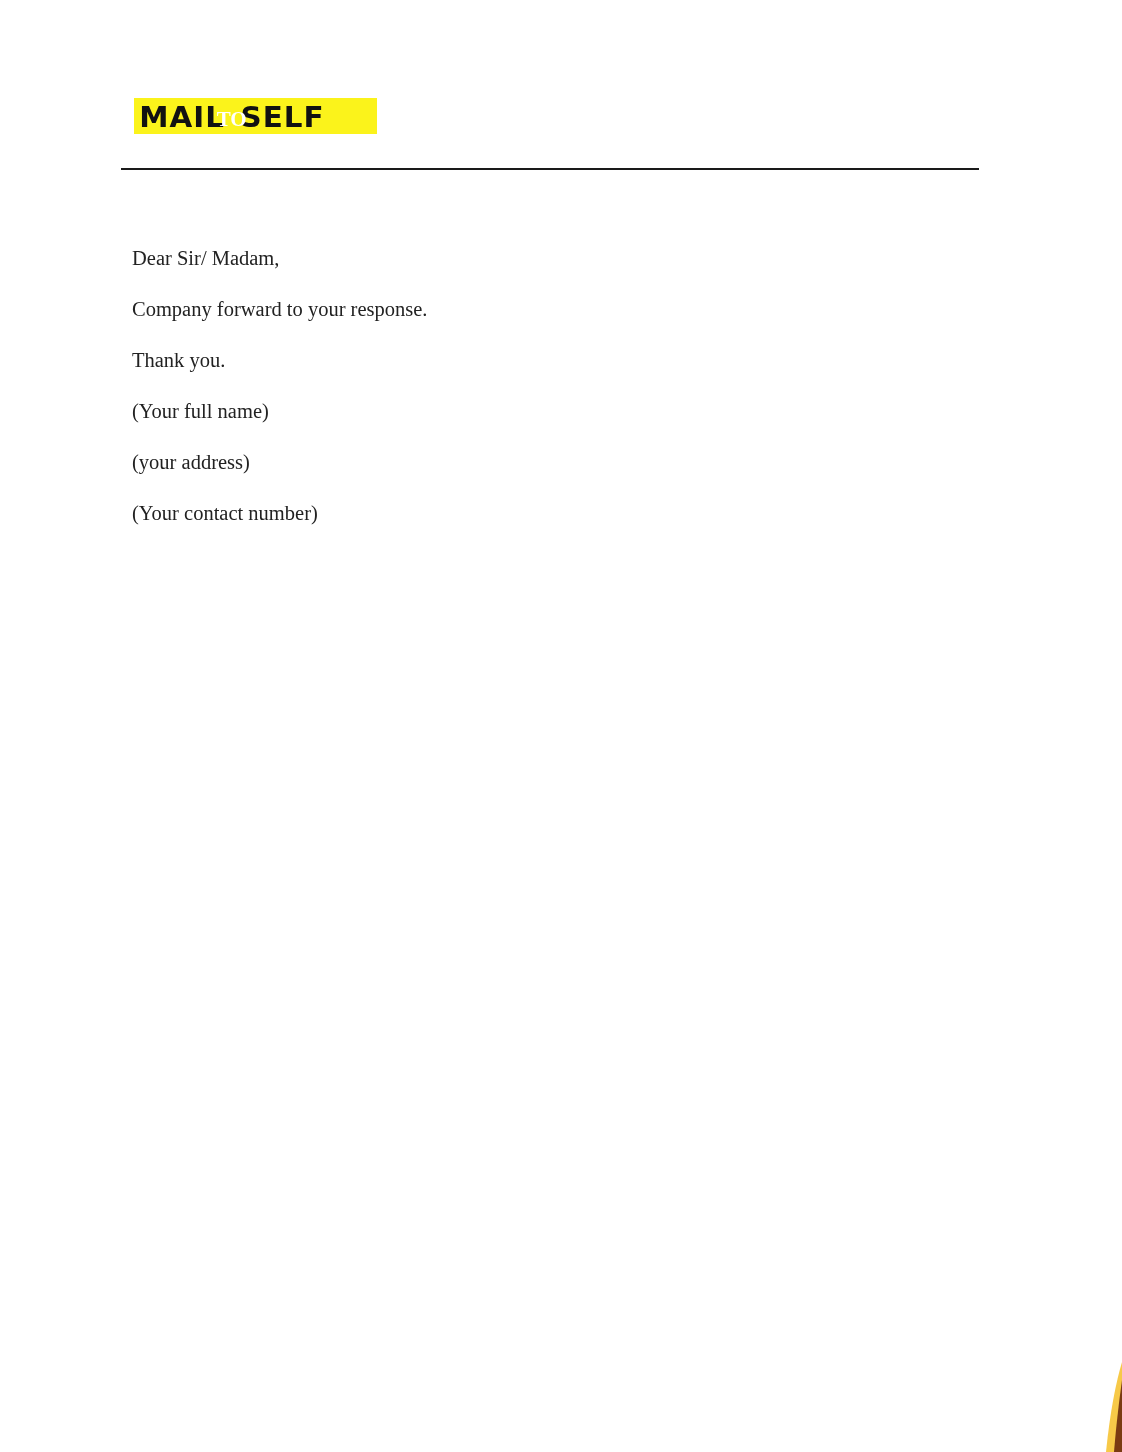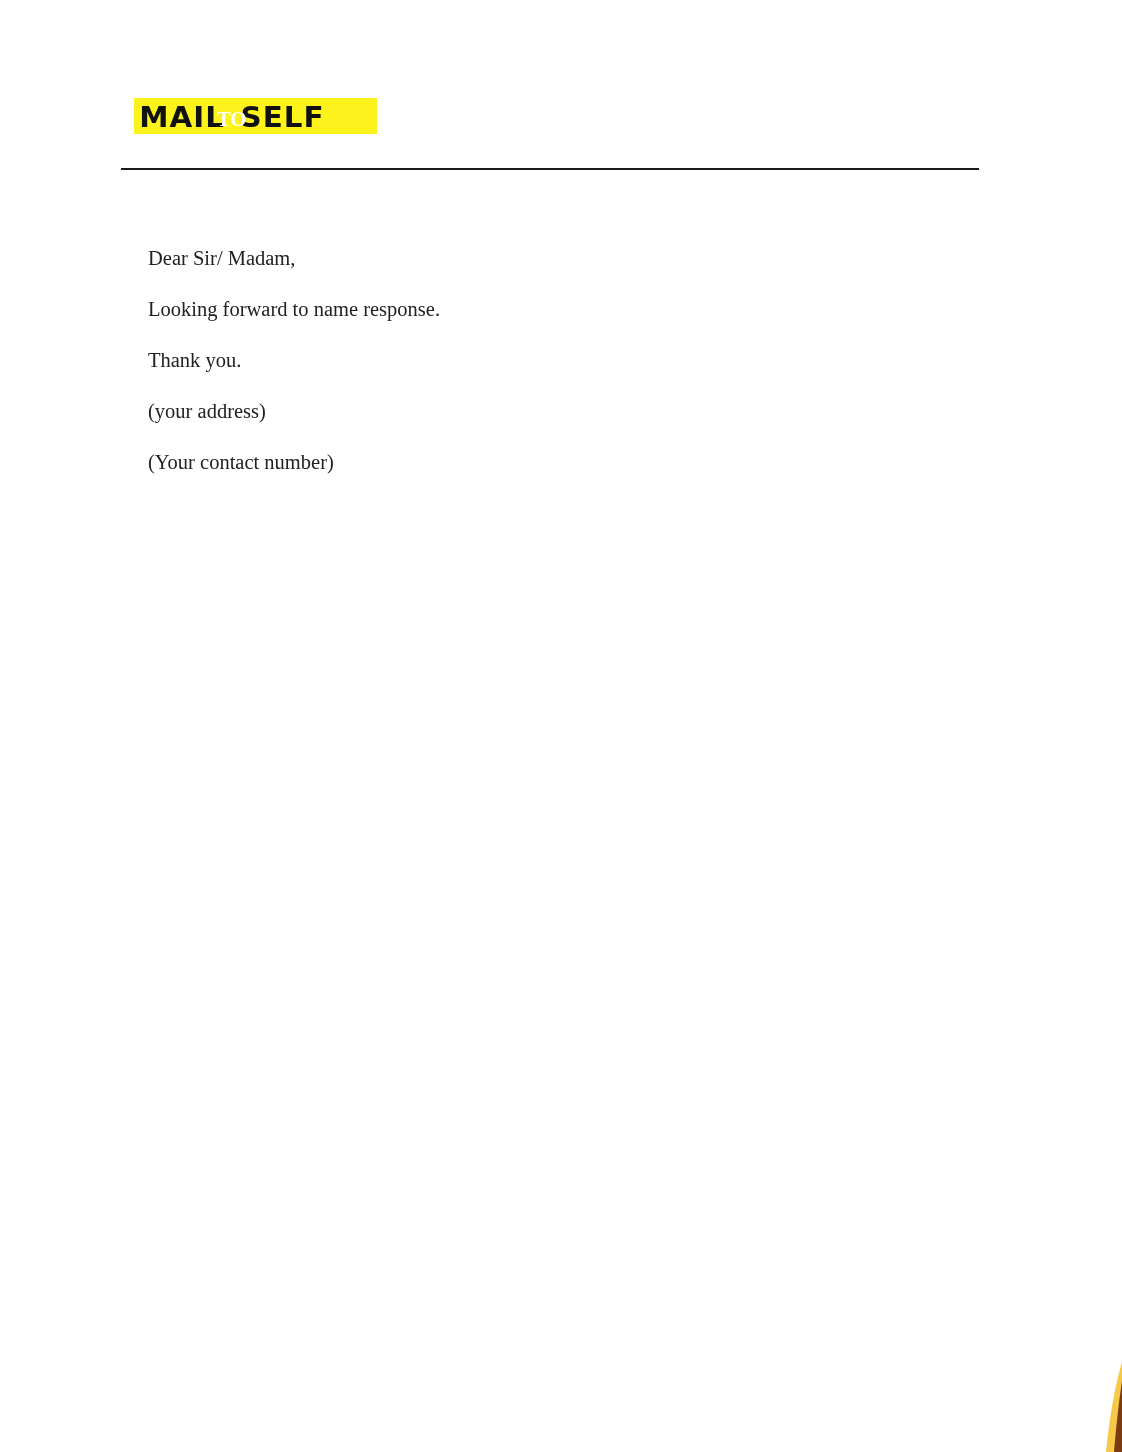--- a/index.html
+++ b/index.html
@@ -64,21 +64,21 @@
     }
     .letter {
       position: absolute;
       left: 132px;
       top: 244px;
       width: 860px;
       font-size: 20.5px;
       line-height: 29px;
     }
     .letter p {
-      margin: 0 0 22px 16px;
+      margin: 0 0 22px 0;
     }
     .corner-deco {
       position: absolute;
       right: 0;
       bottom: 0;
       width: 30px;
       height: 90px;
     }
   </style>
 </head>
@@ -87,22 +87,23 @@
 <div class="logo">
   <div class="logo-text">
     <span class="logo-part">MAIL</span><span class="logo-to">TO</span><span class="logo-part">SELF</span>
   </div>
 </div>
 
 <div class="rule"></div>
 
 <div class="letter">
   <p>Dear Sir/ Madam,</p>
-  <p>Looking forward to name response.</p>
+  <p>Company forward to your response.</p>
   <p>Thank you.</p>
+  <p>(Your full name)</p>
   <p>(your address)</p>
   <p>(Your contact number)</p>
 </div>
 
 <svg class="corner-deco" viewBox="0 0 30 90" xmlns="http://www.w3.org/2000/svg">
   <path d="M30 0 C 24 20, 18 50, 14 90 L 30 90 Z" fill="#f7c948"></path>
   <path d="M30 18 C 27 40, 24 65, 22 90 L 30 90 Z" fill="#7a3b12"></path>
 </svg>
 
 </body></html>

